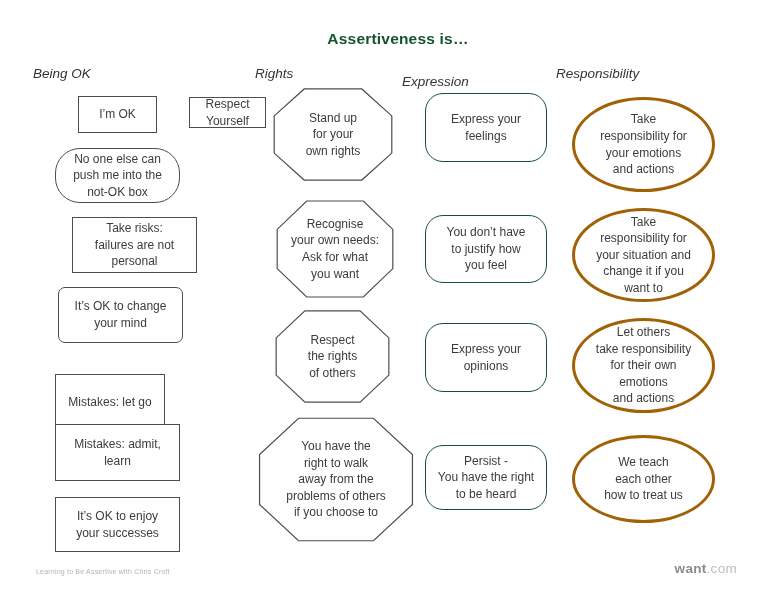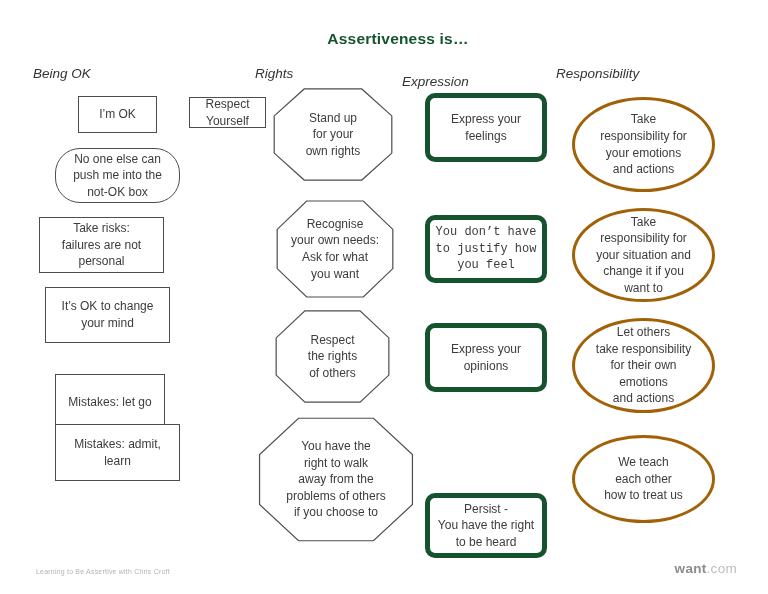--- a/index.html
+++ b/index.html
@@ -43,55 +43,55 @@
     justify-content: center;
     text-align: center;
     font-size: 12px;
     line-height: 1.38;
     white-space: pre-line;
     color: #3c3c3c;
     background: #ffffff;
     box-sizing: border-box;
   }
   .rect    { border: 1px solid #4d4d4d; }
-  .rrect   { border: 5px solid #14532d; border-radius: 10px; }
+  .rrect   { border: 1px solid #14532d; border-radius: 18px; }
   .ellipse { border: 3px solid #a16207; border-radius: 50%; }
 
   .oct { border: none; background: transparent; }
   .oct svg {
     position: absolute;
     left: 0; top: 0; width: 100%; height: 100%;
   }
   .oct .oct-label {
     position: relative;
     z-index: 1;
     padding: 4px 6px;
   }
 
   
   .b1 { left: 78px;  top: 96px;  width: 79px;  height: 37px; }
   .b2 { left: 55px;  top: 148px; width: 125px; height: 55px; border-radius: 25px; }
-  .b3 { left: 39px;  top: 217px; width: 125px; height: 56px; }
-  .b4 { left: 45px;  top: 287px; width: 125px; height: 56px; }
+  .b3 { left: 72px;  top: 217px; width: 125px; height: 56px; }
+  .b4 { left: 58px;  top: 287px; width: 125px; height: 56px; border-radius: 7px; }
   .b5 { left: 55px;  top: 374px; width: 110px; height: 56px; }
   .b6 { left: 55px;  top: 424px; width: 125px; height: 57px; }
   .b7 { left: 55px;  top: 497px; width: 125px; height: 55px; }
   .bridge { left: 189px; top: 97px; width: 77px; height: 31px; }
 
   
   .o1 { left: 273px; top: 88px;  width: 120px; height: 93px; }
   .o2 { left: 276px; top: 200px; width: 118px; height: 98px; }
   .o3 { left: 275px; top: 310px; width: 115px; height: 93px; }
   .o4 { left: 258px; top: 417px; width: 156px; height: 125px; }
 
   
   .e1 { left: 425px; top: 93px;  width: 122px; height: 69px; }
-  .e2 { left: 425px; top: 215px; width: 122px; height: 68px; font-family: Liberation Mono, monospace; }
+  .e2 { left: 425px; top: 215px; width: 122px; height: 68px; }
   .e3 { left: 425px; top: 323px; width: 122px; height: 69px; }
-  .e4 { left: 425px; top: 445px; width: 122px; height: 65px; margin-top: 48px; }
+  .e4 { left: 425px; top: 445px; width: 122px; height: 65px; }
 
   
   .r1 { left: 572px; top: 97px;  width: 143px; height: 95px; }
   .r2 { left: 572px; top: 208px; width: 143px; height: 94px; }
   .r3 { left: 572px; top: 318px; width: 143px; height: 95px; }
   .r4 { left: 572px; top: 435px; width: 143px; height: 88px; }
 
   .footer-credit {
     position: absolute;
     left: 36px; top: 568px;
@@ -125,20 +125,22 @@
 push me into the
 not-OK box</div>
   <div class="shape rect b3">Take risks:
 failures are not
 personal</div>
   <div class="shape rect b4">It’s OK to change
 your mind</div>
   <div class="shape rect b5">Mistakes: let go</div>
   <div class="shape rect b6">Mistakes: admit,
 learn</div>
+  <div class="shape rect b7">It’s OK to enjoy
+your successes</div>
 
   <div class="shape rect bridge">Respect
 Yourself</div>
 
   <div class="shape oct o1">
     <svg viewBox="0 0 100 100" preserveAspectRatio="none">
       <polygon points="26,1 74,1 99,30 99,70 74,99 26,99 1,70 1,30" fill="#ffffff" stroke="#4d4d4d" stroke-width="1.2" vector-effect="non-scaling-stroke"></polygon>
     </svg>
     <div class="oct-label">Stand up
 for your

